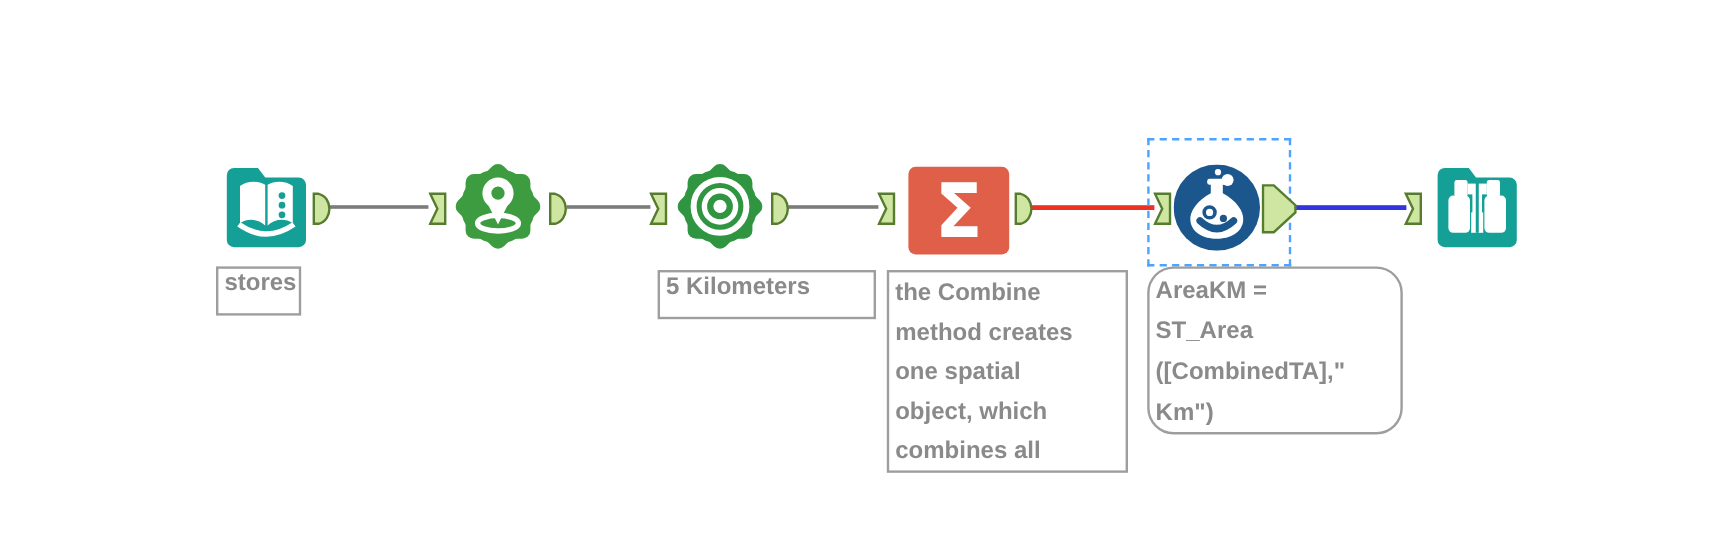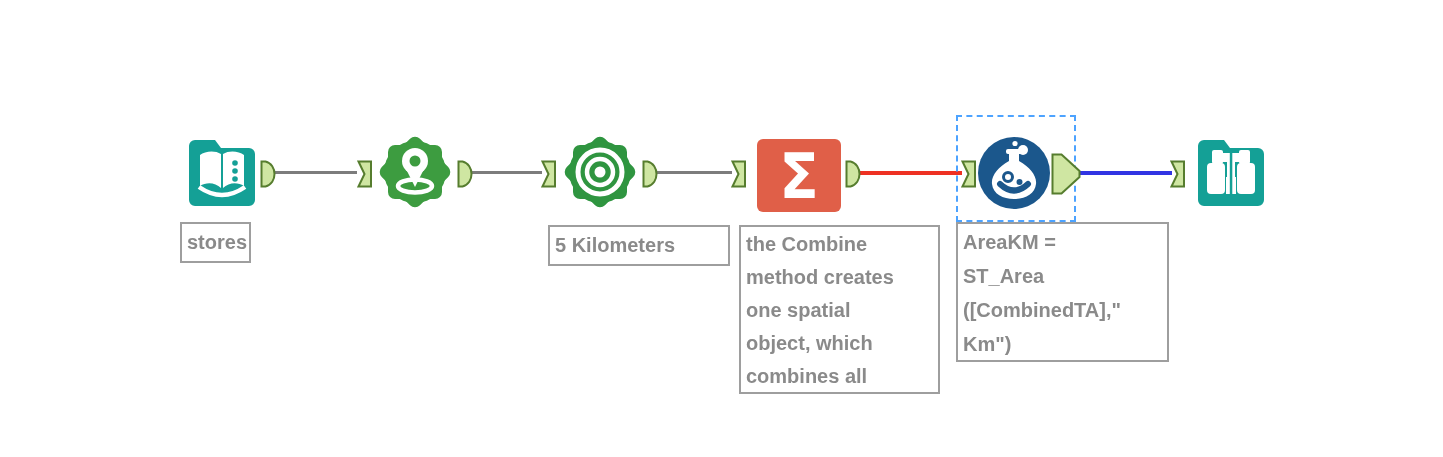--- a/index.html
+++ b/index.html
@@ -16,21 +16,21 @@
   .tool{position:absolute;cursor:pointer;}
   .wire{position:absolute;}
   .wire.gray{height:3px;background:var(--wire-gray);}
   .wire.red{height:4px;background:var(--wire-red);}
   .wire.blue{height:4px;background:var(--wire-blue);}
   .ann{
     position:absolute;border:2px solid var(--ann-border);background:#fff;
     color:var(--ann-text);font-weight:600;font-size:20px;
     white-space:pre-line;padding:1px 5px;overflow:hidden;
   }
-  .ann.single{display:flex;align-items:center;}
+  .ann.single{display:flex;}
   .ann.multi{line-height:33px;}
   .selection-rect{
     position:absolute;border:2px dashed var(--selection);background:transparent;
     pointer-events:none;
   }
   .sigma-box{
     width:84px;height:73px;background:var(--orange);border-radius:6px;
     display:flex;align-items:center;justify-content:center;
   }
   .sigma-glyph{
@@ -174,18 +174,18 @@
     <span>5 Kilometers</span>
   </div>
 
   <div class="ann multi" style="left:739px;top:225px;width:201px;height:169px;">the Combine
 method creates
 one spatial
 object, which
 combines all
 overlaps as well</div>
 
-  <div class="ann multi" style="left:956px;top:222px;width:213px;height:140px;line-height:34px;">AreaKM =
+  <div class="ann multi" style="left:956px;top:222px;width:213px;height:140px;line-height:34px;border-radius:22px;">AreaKM =
 ST_Area
 ([CombinedTA],"
 Km")</div>
 
 </div>
 
 </body></html>

